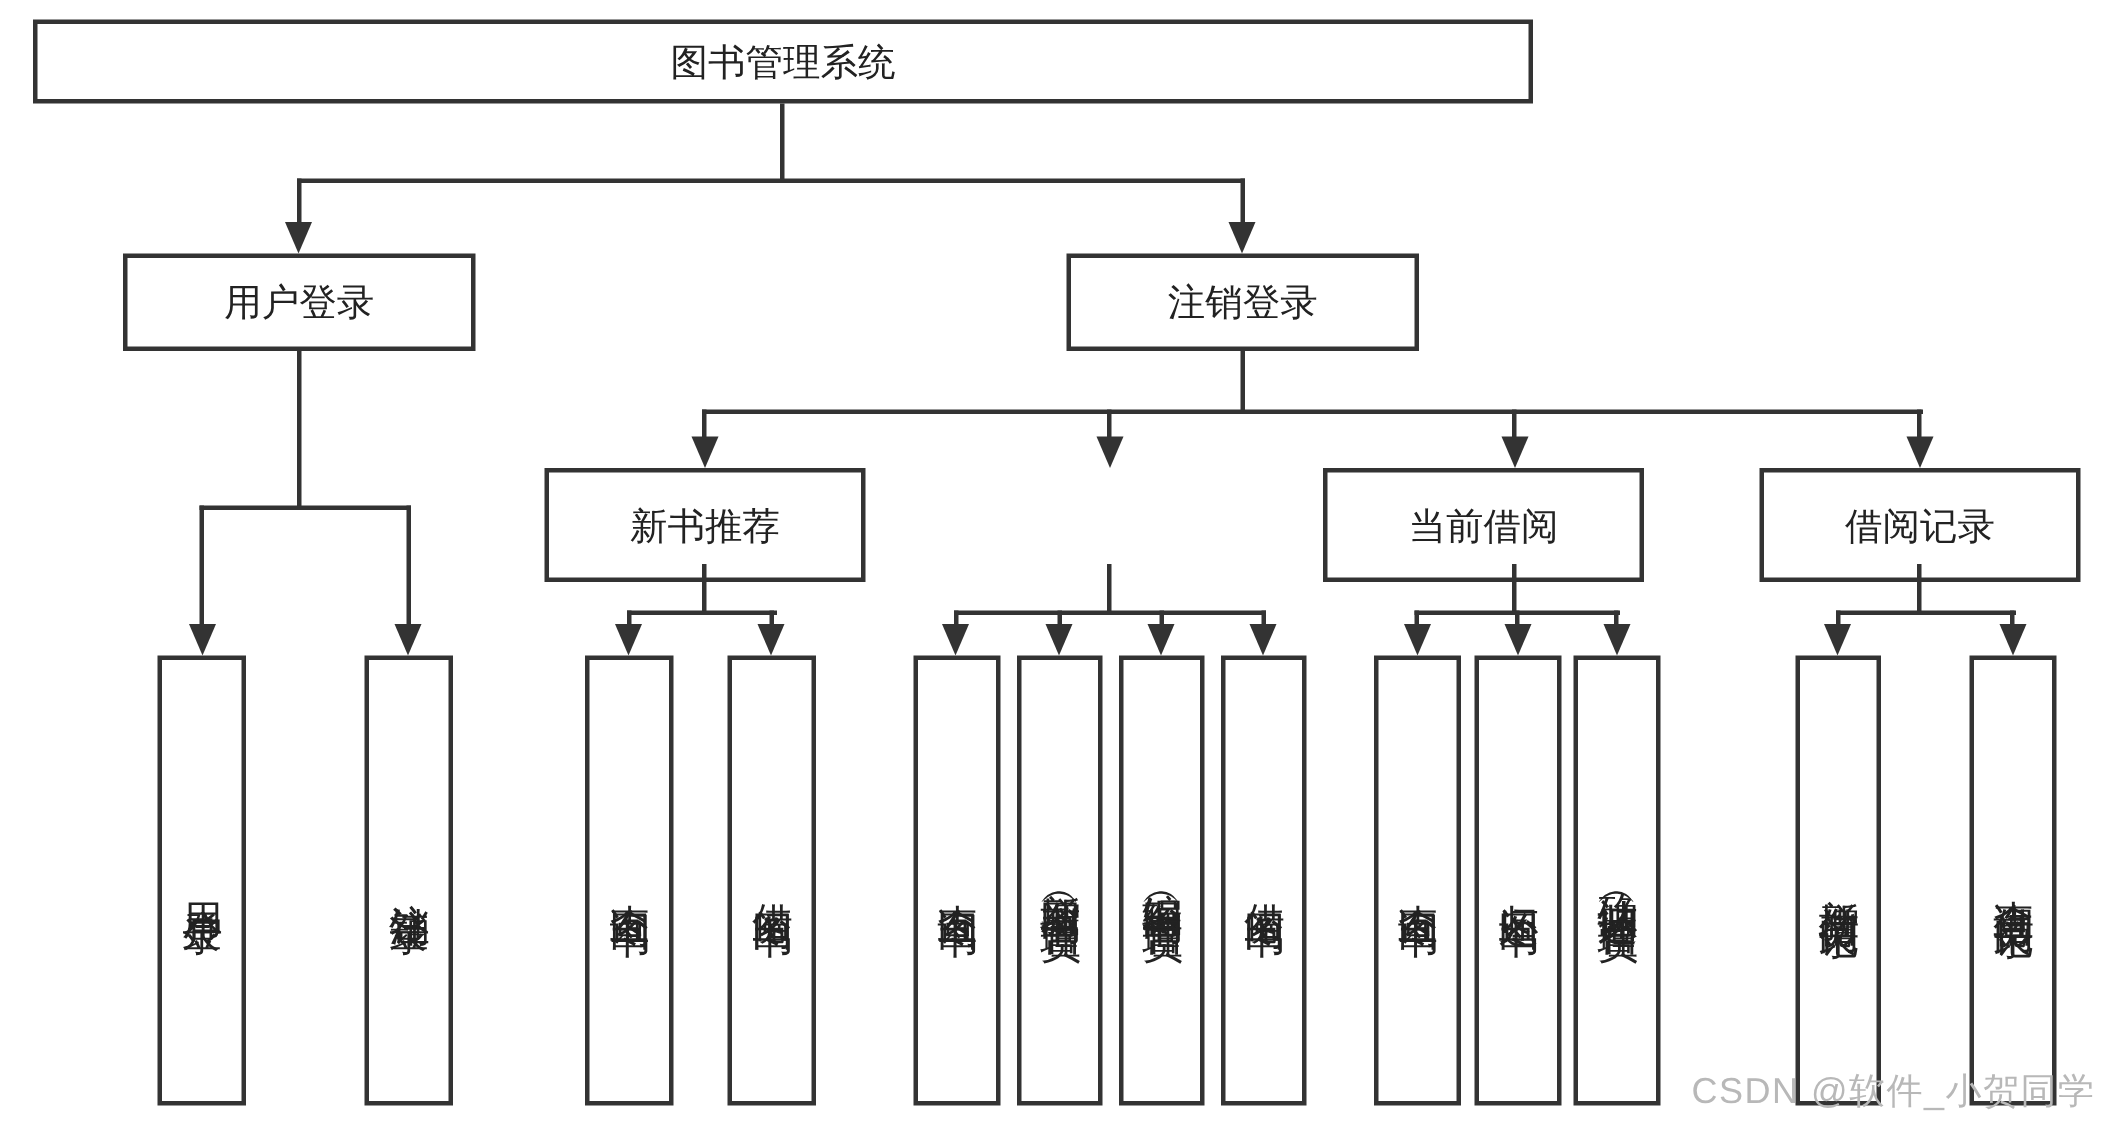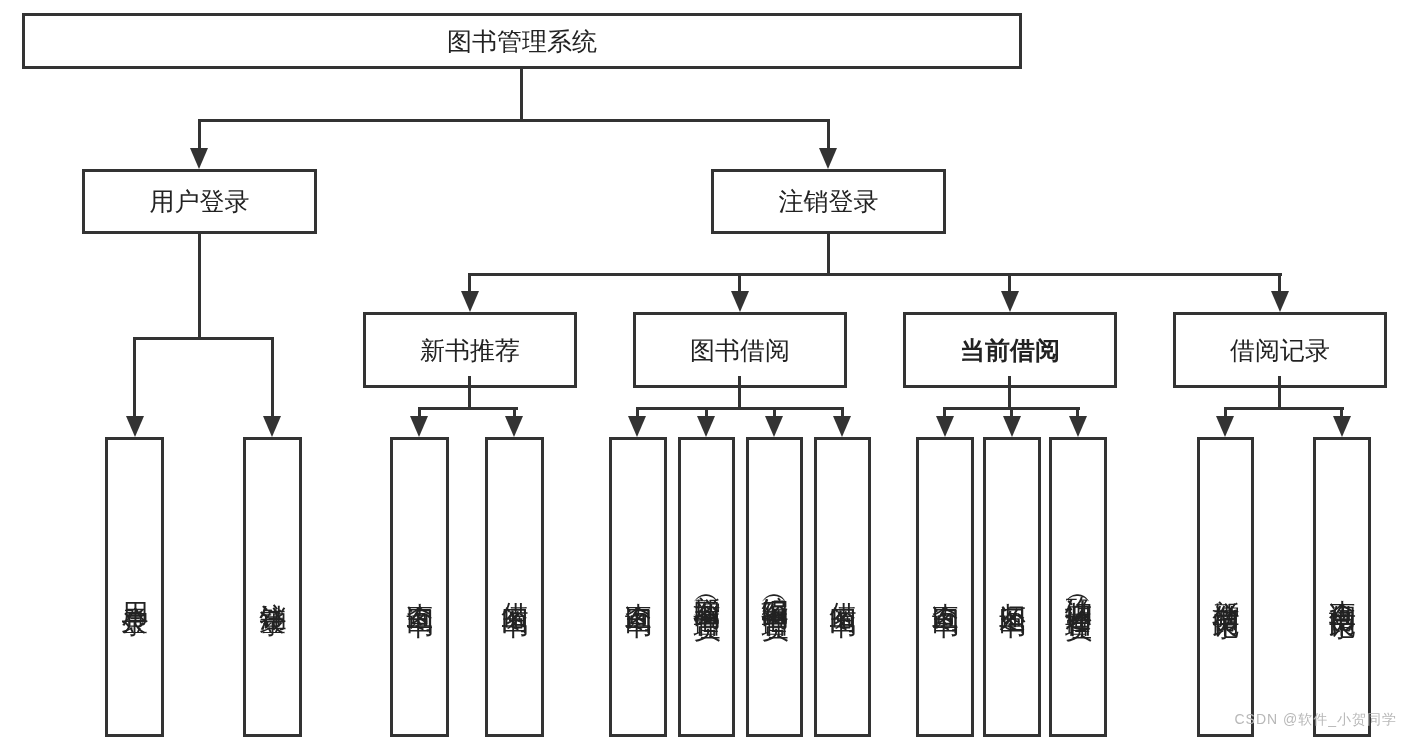--- a/index.html
+++ b/index.html
@@ -27,21 +27,21 @@
   .vline { position:absolute; width:3px;  background:var(--line,#333); }
   .hline { position:absolute; height:3px; background:var(--line,#333); }
   .arrow {
     position:absolute; width:0; height:0;
     border-left:9px solid transparent;
     border-right:9px solid transparent;
     border-top:21px solid var(--line,#333);
   }
   .watermark {
     position:absolute; right:8px; top:711px;
-    font-size:14px; color:var(--watermark,#b8b8b8);
+    font-size:24px; color:var(--watermark,#b8b8b8);
     z-index:10; white-space:nowrap; letter-spacing:1px;
   }
 </style>
 </head>
 <body>
 
 <div id="canvas">
 
   <div class="node root">
     <span>图书管理系统</span>
@@ -50,24 +50,21 @@
   <div class="node l2" style="left:82px;">
     <span>用户登录</span>
   </div>
   <div class="node l2" style="left:711px;">
     <span>注销登录</span>
   </div>
 
   <div class="node l3" style="left:363px;">
     <span>新书推荐</span>
   </div>
-  <div class="node l3" style="left:633px;">
-    <span>图书借阅</span>
-  </div>
-  <div class="node l3" style="left:903px;font-weight:bold;">
+  <div class="node l3" style="left:882px;">
     <span>当前借阅</span>
   </div>
   <div class="node l3" style="left:1173px;">
     <span>借阅记录</span>
   </div>
 
   <div class="node leaf" style="left:105px;width:59px;">
     <span>用户登录</span>
   </div>
   <div class="node leaf" style="left:243px;width:59px;">

